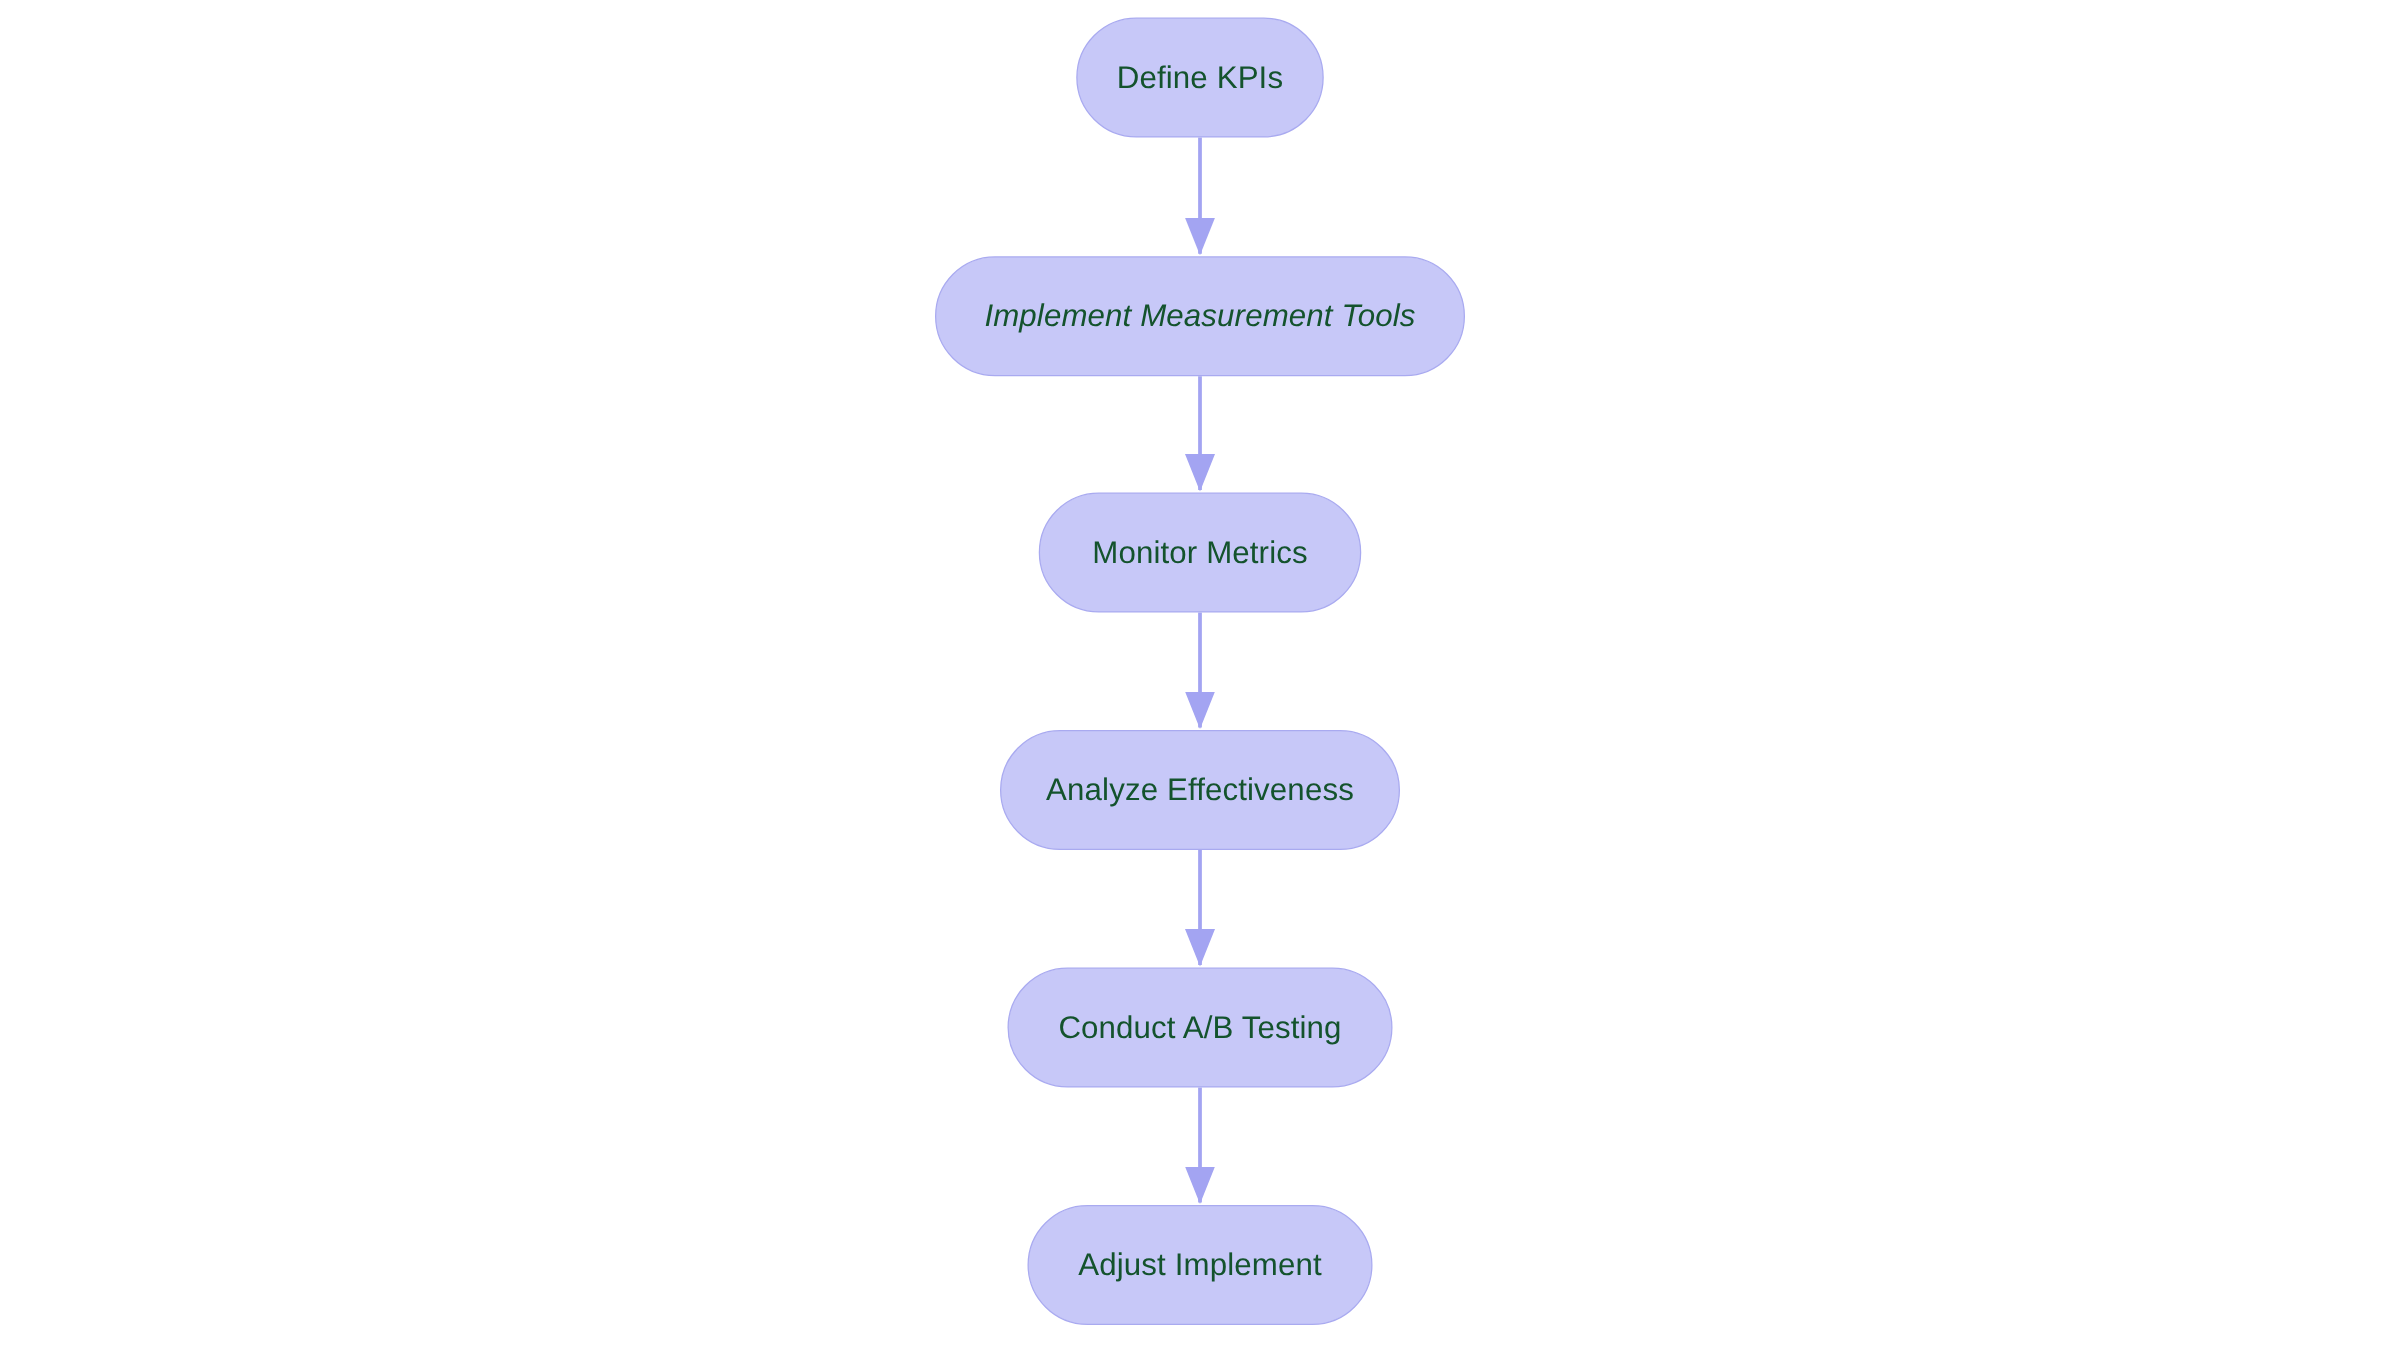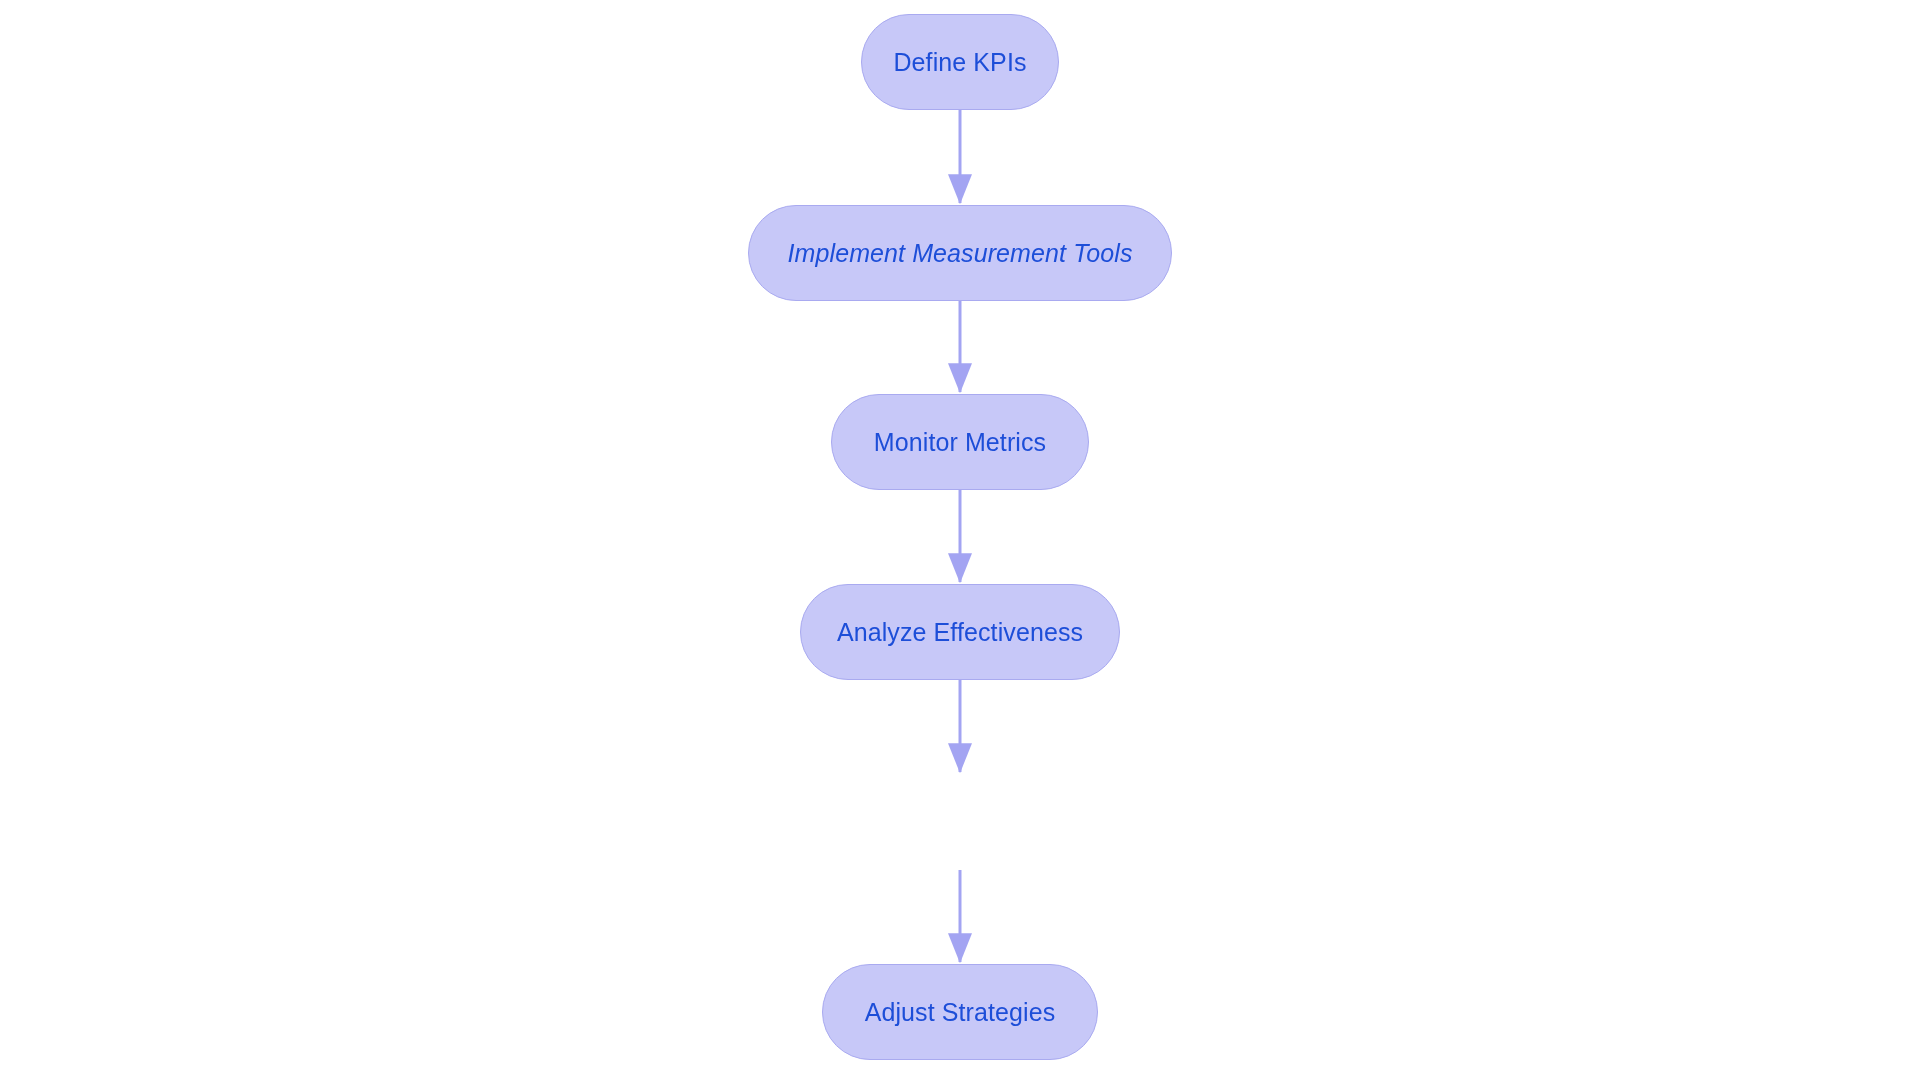--- a/index.html
+++ b/index.html
@@ -53,21 +53,21 @@
     border-radius: 48px;
     background: #c7c8f8;
     border: 1.6px solid #a9aaf0;
     transform: translateX(-50%);
   }
 
   .flow-node-label {
     font-family: "Liberation Sans", "DejaVu Sans", sans-serif;
     font-size: 25px;
     font-weight: 400;
-    color: #1d4ed8;
+    color: #14532d;
     letter-spacing: 0.1px;
     white-space: nowrap;
     line-height: 1;
   }
 </style>
 </head>
 <body>
 
 <div id="flowchart-canvas">
 
@@ -102,19 +102,22 @@
     </div>
 
     <div class="flow-node" style="left:960px; top:394px; width:258px;">
       <span class="flow-node-label">Monitor Metrics</span>
     </div>
 
     <div class="flow-node" style="left:960px; top:584px; width:320px;">
       <span class="flow-node-label">Analyze Effectiveness</span>
     </div>
 
+    <div class="flow-node" style="left:960px; top:774px; width:308px;">
+      <span class="flow-node-label">Conduct A/B Testing</span>
+    </div>
 
     <div class="flow-node" style="left:960px; top:964px; width:276px;">
-      <span class="flow-node-label">Adjust Strategies</span>
+      <span class="flow-node-label">Adjust Implement</span>
     </div>
 
   </div>
 </div>
 
 </body></html>

